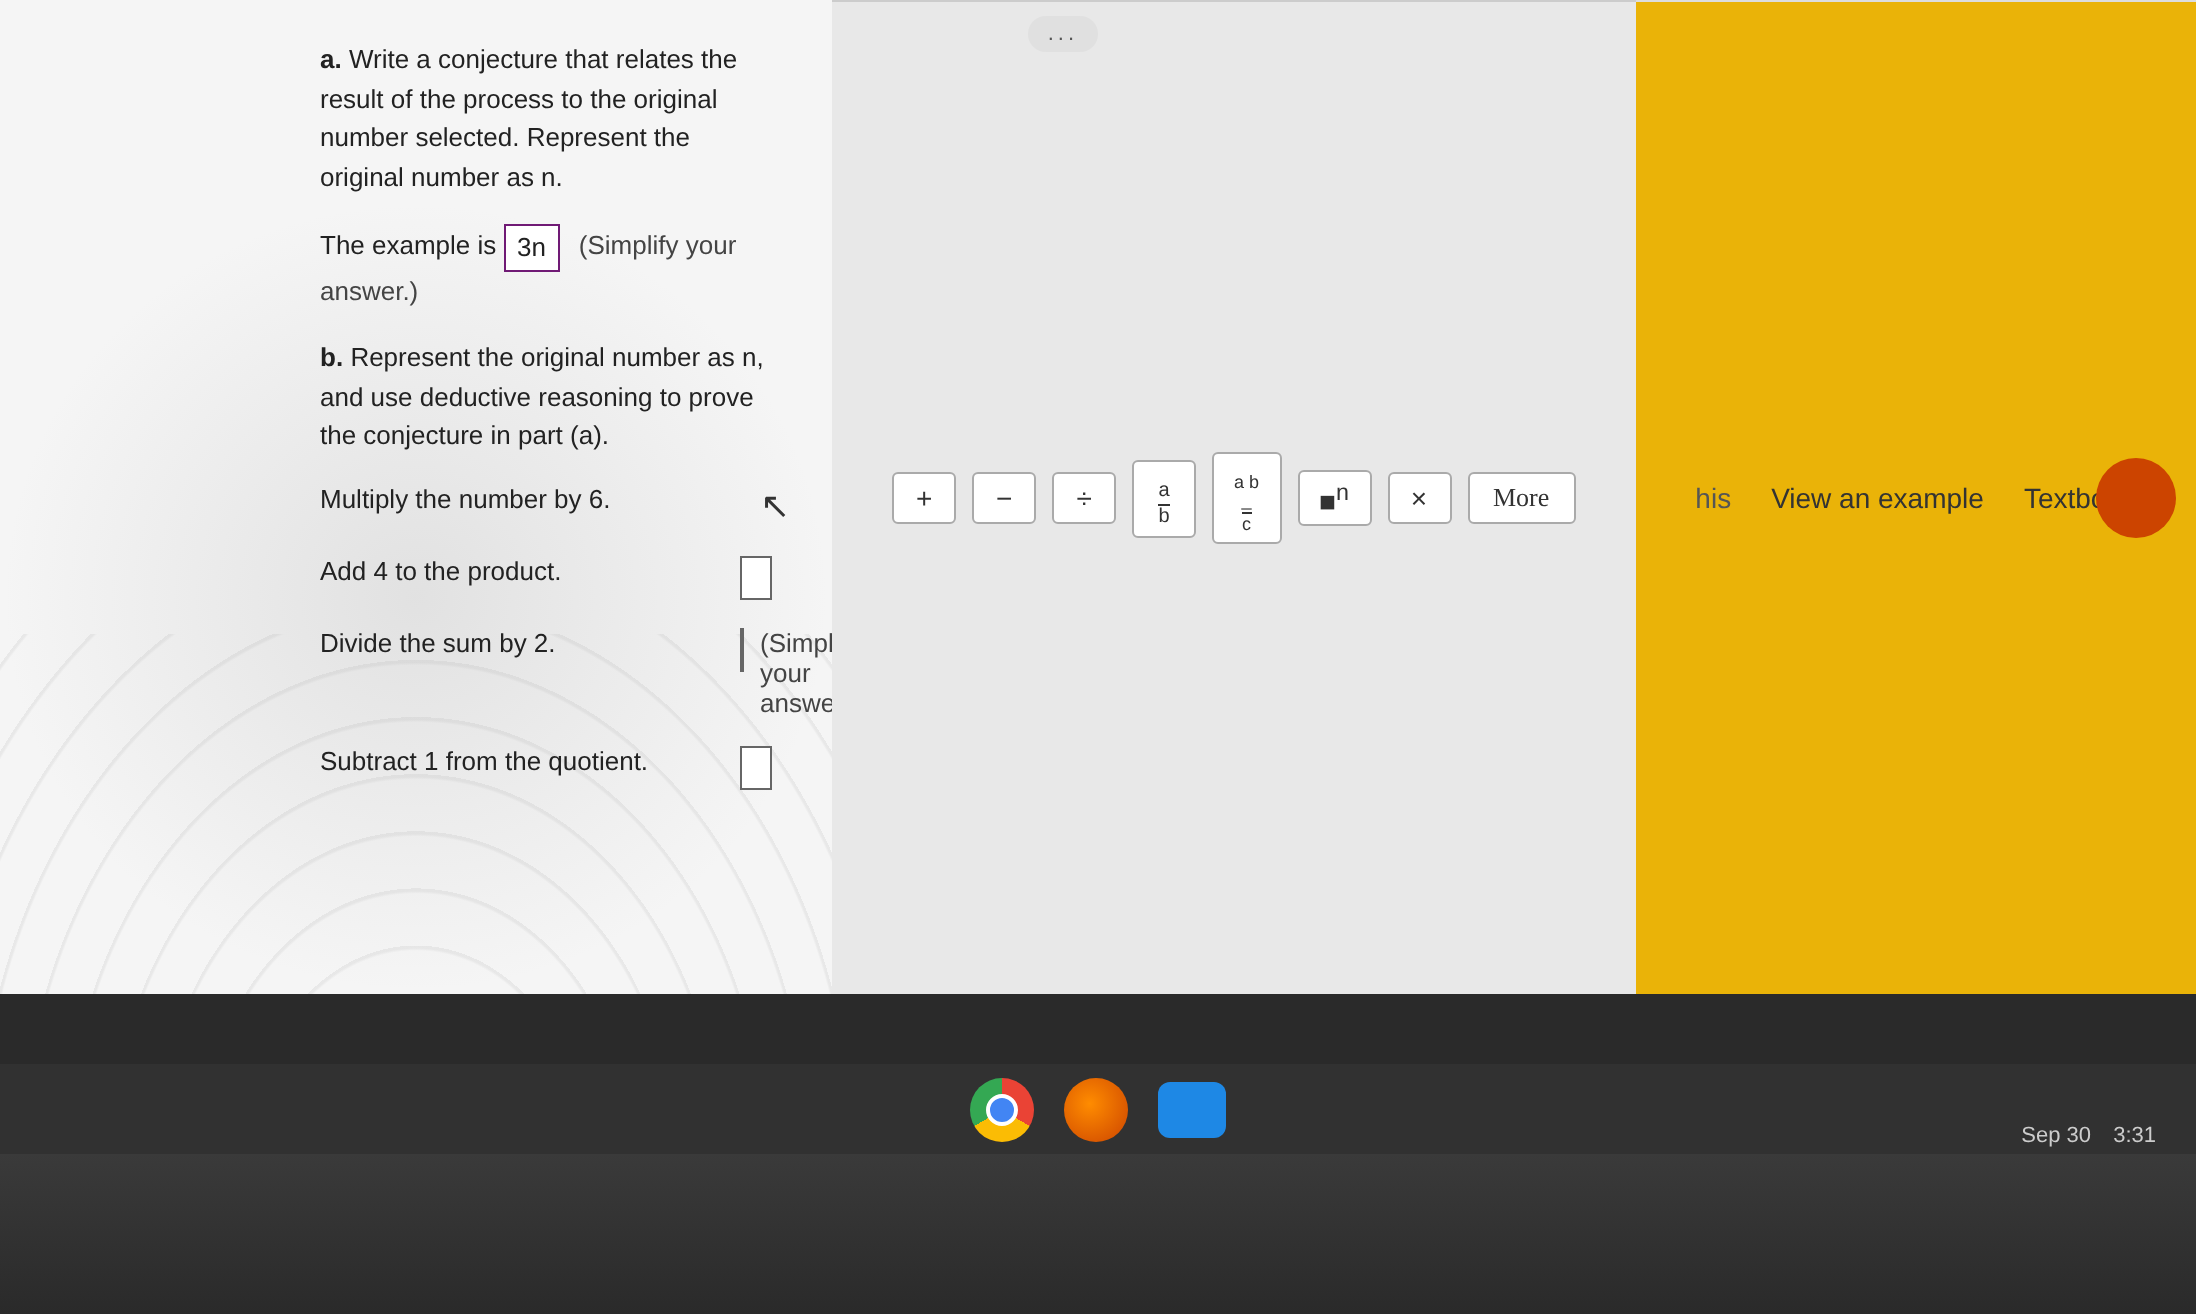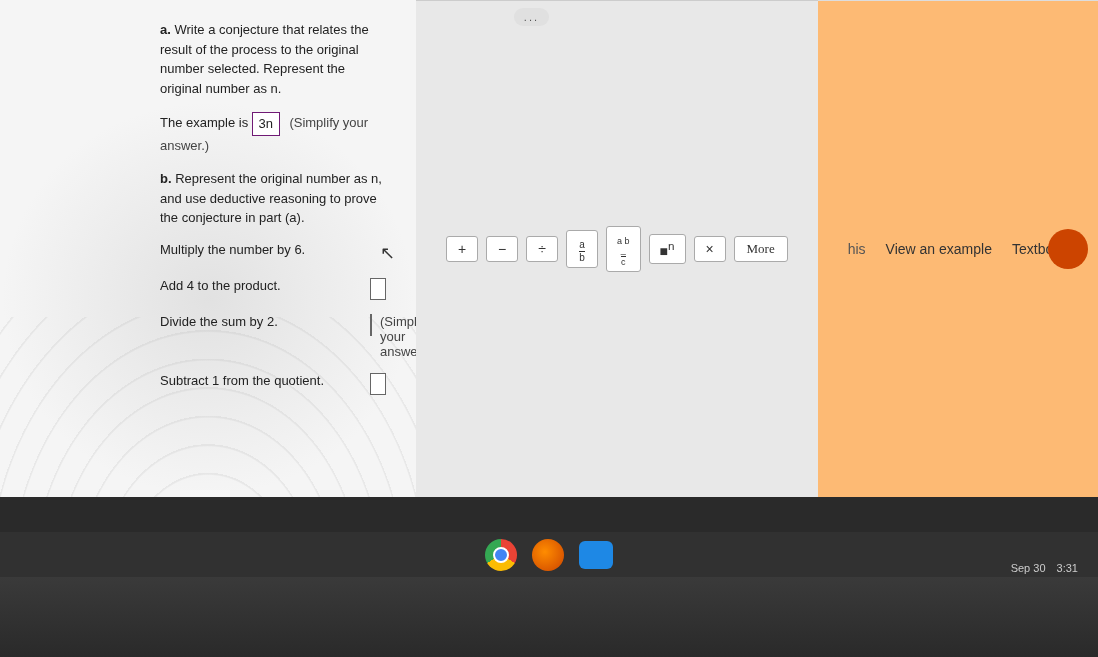--- a/index.html
+++ b/index.html
@@ -141,21 +141,21 @@
       align-items: center;
       line-height: 1;
       font-size: 10px;
     }
 
     .fraction-btn .num { border-bottom: 1px solid #333; padding-bottom: 1px; }
     .fraction-btn .den { padding-top: 1px; }
 
     
     .bottom-bar {
-      background: #fdba74;
+      background: #eab308;
       border-top: 1px solid #ddd;
       padding: 10px 30px;
       display: flex;
       align-items: center;
       gap: 20px;
       min-height: 50px;
       position: relative;
     }
 
     .bottom-link {

